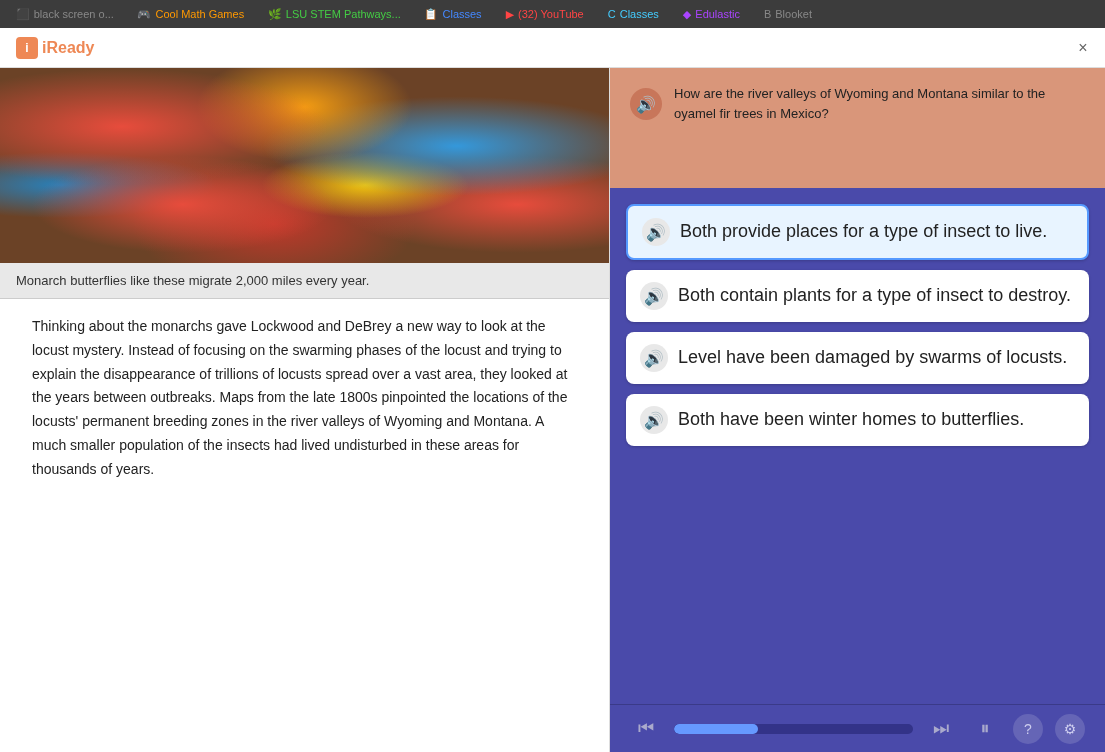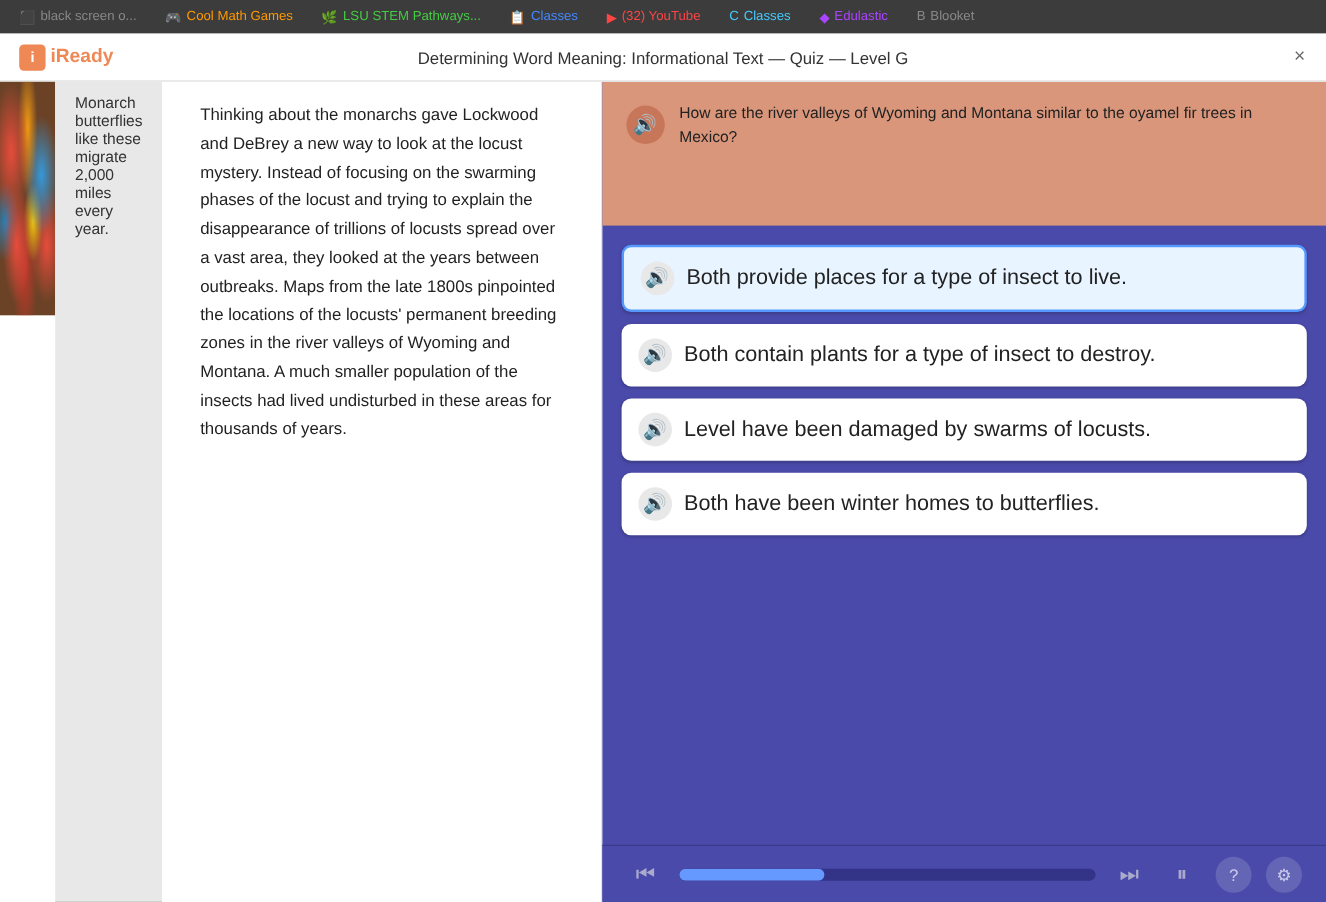--- a/index.html
+++ b/index.html
@@ -92,27 +92,27 @@
 
     
     .main-content {
       display: flex;
       flex: 1;
       overflow: hidden;
     }
 
     
     .left-panel {
-      width: 502px;
+      width: 610px;
       background: #fff;
       padding: 0;
       overflow-y: auto;
       border-right: 1px solid #ddd;
       display: flex;
-      flex-direction: row;
+      flex-direction: column;
     }
 
     .article-image {
       width: 100%;
       height: 195px;
       background: linear-gradient(135deg, #c44 0%, #e85 20%, #4a8 40%, #248 60%, #a46 80%, #e44 100%);
       overflow: hidden;
       position: relative;
     }
     .butterfly-pattern {
@@ -294,21 +294,20 @@
   </div>
 </div>
 
 <div class="app-container">
 
   <div class="iready-header">
     <div class="iready-logo">
       <div class="logo-icon">i</div>
       <span>iReady</span>
     </div>
-    <div class="header-title">Determining Word Meaning: Informational Text — Quiz — Level G</div>
     <div class="close-btn">×</div>
   </div>
 
   <div class="main-content">
 
     <div class="left-panel">
       <div class="article-image">
         <div class="butterfly-pattern"></div>
       </div>
       <div class="image-caption">Monarch butterflies like these migrate 2,000 miles every year.</div>

